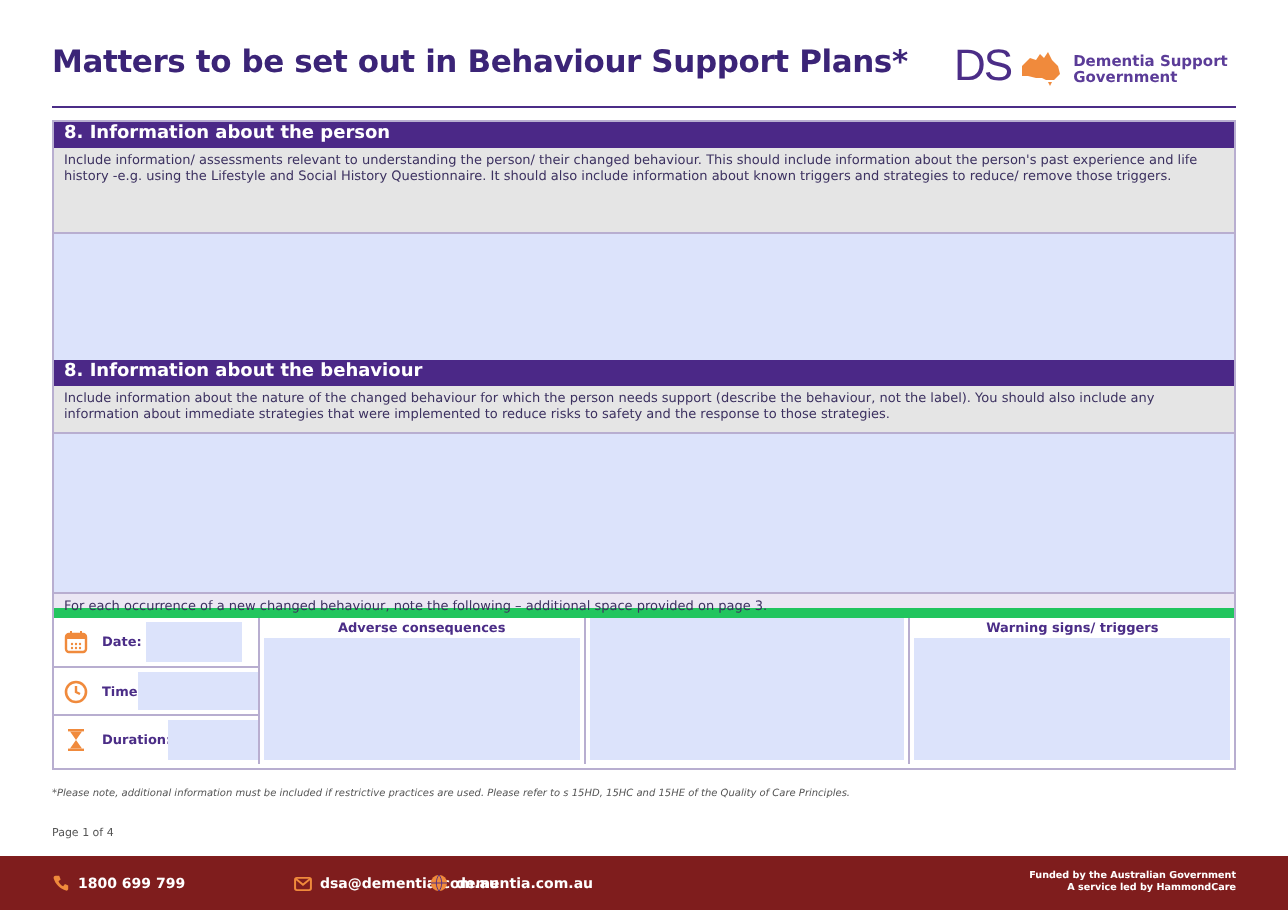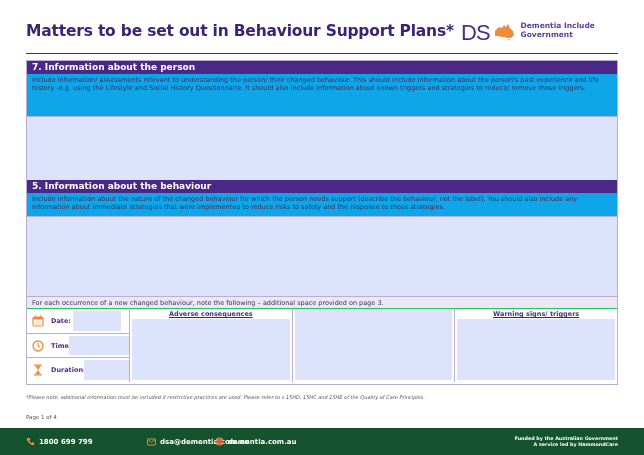--- a/index.html
+++ b/index.html
@@ -1,93 +1,93 @@
 <!DOCTYPE html>
 <html><head>
 <meta charset="utf-8">
 <style>
   * { box-sizing: border-box; margin: 0; padding: 0; }
   html, body { width: 644px; height: 455px; background: #ffffff; overflow: hidden; }
   body { position: relative; font-family: "DejaVu Sans", sans-serif; color: #3b2a6b; }
 
   .title { position: absolute; left: 26px; top: 22px; font-size: 15.5px; font-weight: bold; color: #3b2477; letter-spacing: -0.2px; }
-  .logo { position: absolute; left: 461px; top: 22px; display: flex; align-items: flex-start; }
+  .logo { position: absolute; left: 477px; top: 22px; display: flex; align-items: flex-end; }
   .logo-ds { font-size: 22px; color: #4b2d87; letter-spacing: -1px; font-family: "Liberation Sans", sans-serif; line-height: 1; }
   .logo-map { width: 24px; height: 20px; margin-left: 2px; }
   .logo-text { margin-left: 5px; font-size: 7.5px; font-weight: bold; color: #5b3c98; line-height: 1.15; }
 
   .rule { position: absolute; left: 26px; top: 53px; width: 592px; height: 1px; background: #4b2d87; }
 
   .section { position: absolute; left: 26px; width: 592px; border: 1px solid #b8aed0; }
   .sec-head { background: #4b2887; color: #ffffff; font-size: 9px; font-weight: bold; padding: 0 5px; height: 13px; line-height: 13px; }
-  .sec-desc { background: #0ea5e9; font-size: 6.5px; color: #3c3160; padding: 2px 5px 2px 5px; line-height: 1.3; border-bottom: 1px solid #b8aed0; }
+  .sec-desc { background: #e5e5e5; font-size: 6.5px; color: #3c3160; padding: 2px 5px 2px 5px; line-height: 1.3; border-bottom: 1px solid #b8aed0; }
   .sec-area { background: #dce3fb; }
 
   .s1 { top: 60px; height: 120px; }
   .s1 .sec-desc { height: 43px; }
   .s1 .sec-area { height: 64px; }
 
   .s2 { top: 180px; height: 205px; border-top: none; }
   .s2 .sec-desc { height: 24px; }
   .s2 .sec-area { height: 79px; }
-  .s2 .note { background: #ebe7f4; font-size: 6.5px; color: #3c3160; padding: 0 5px; height: 13px; line-height: 13px; border-top: 1px solid #b8aed0; border-bottom: 1px solid #22c55e; }
+  .s2 .note { background: #ebe7f4; font-size: 6.5px; color: #3c3160; padding: 0 5px; height: 13px; line-height: 13px; border-top: 1px solid #b8aed0; border-bottom: 5px solid #22c55e; }
 
   .grid { display: flex; height: 73px; }
   .left-col { width: 103px; border-right: 1px solid #b8aed0; display: flex; flex-direction: column; }
   .field { flex: 1; display: flex; align-items: center; border-bottom: 1px solid #b8aed0; position: relative; }
   .field:last-child { border-bottom: none; }
   .field .ic { width: 14px; height: 14px; margin-left: 4px; margin-right: 6px; display: flex; align-items: center; justify-content: center; }
   .field .lbl { font-size: 6.5px; font-weight: bold; color: #4b2d87; }
   .field .inp { position: absolute; top: 2px; bottom: 2px; background: #dce3fb; border: none; }
   .f-date .inp { left: 46px; width: 48px; }
   .f-time .inp { left: 42px; right: 0; }
   .f-dur .inp { left: 57px; right: 0; }
 
-  .col { flex: 1; border-right: 1px solid #b8aed0; display: flex; flex-direction: column; text-decoration: underline; }
+  .col { flex: 1; border-right: 1px solid #b8aed0; display: flex; flex-direction: column; }
   .col:last-child { border-right: none; }
   .col-head { font-size: 6.5px; font-weight: bold; color: #4b2d87; text-align: center; height: 10px; line-height: 10px; background: #fff; }
   .col-body { flex: 1; background: #dce3fb; margin: 0 2px 2px 2px; }
 
   .footnote { position: absolute; left: 26px; top: 394px; font-size: 5px; font-style: italic; color: #555; }
   .page { position: absolute; left: 26px; top: 414px; font-size: 5.5px; color: #555; }
 
-  .footer { position: absolute; left: 0; top: 428px; width: 644px; height: 27px; background: #14532d; color: #ffffff; }
+  .footer { position: absolute; left: 0; top: 428px; width: 644px; height: 27px; background: #7f1d1d; color: #ffffff; }
   .f-item { position: absolute; top: 9px; display: flex; align-items: center; font-size: 7px; font-weight: bold; }
   .f-item .fi { width: 9px; height: 9px; margin-right: 4px; display: flex; align-items: center; justify-content: center; }
   .f-phone { left: 26px; }
   .f-email { left: 99px; padding-left: 48px; }
   .f-web { left: 215px; }
   .f-right { position: absolute; right: 26px; top: 8px; font-size: 4.8px; font-weight: bold; text-align: right; line-height: 1.35; }
 </style>
 </head>
 <body>
 
 <div class="title">Matters to be set out in Behaviour Support Plans*</div>
 
 <div class="logo">
   <span class="logo-ds">DS</span>
   <svg class="logo-map" viewBox="0 0 24 20">
     <path d="M3 9 L7 5 L10 6 L12 3 L14 5 L16 2 L18 6 L21 9 L22 13 L19 16 L15 16 L13 15 L10 15 L6 14 L3 14 Z M16 17 L18 17 L17 19 Z" fill="#f08a3c"></path>
   </svg>
   <div class="logo-text">
-    <div>Dementia Include</div>
+    <div>Dementia Support</div>
     <div>Government</div>
   </div>
 </div>
 
 <div class="rule"></div>
 
 <div class="section s1">
-  <div class="sec-head">7. Information about the person</div>
+  <div class="sec-head">8. Information about the person</div>
   <div class="sec-desc">Include information/ assessments relevant to understanding the person/ their changed behaviour. This should include information about the person's past experience and life history -e.g. using the Lifestyle and Social History Questionnaire. It should also include information about known triggers and strategies to reduce/ remove those triggers.</div>
   <div class="sec-area"></div>
 </div>
 
 <div class="section s2">
-  <div class="sec-head">5. Information about the behaviour</div>
+  <div class="sec-head">8. Information about the behaviour</div>
   <div class="sec-desc">Include information about the nature of the changed behaviour for which the person needs support (describe the behaviour, not the label). You should also include any information about immediate strategies that were implemented to reduce risks to safety and the response to those strategies.</div>
   <div class="sec-area"></div>
   <div class="note">For each occurrence of a new changed behaviour, note the following – additional space provided on page 3.</div>
 
   <div class="grid">
     <div class="left-col">
       <div class="field f-date">
         <span class="ic">
           <svg width="12" height="12" viewBox="0 0 12 12">
               <rect x="1" y="2" width="10" height="9" rx="1.5" fill="none" stroke="#f08a3c" stroke-width="1.2"></rect>

